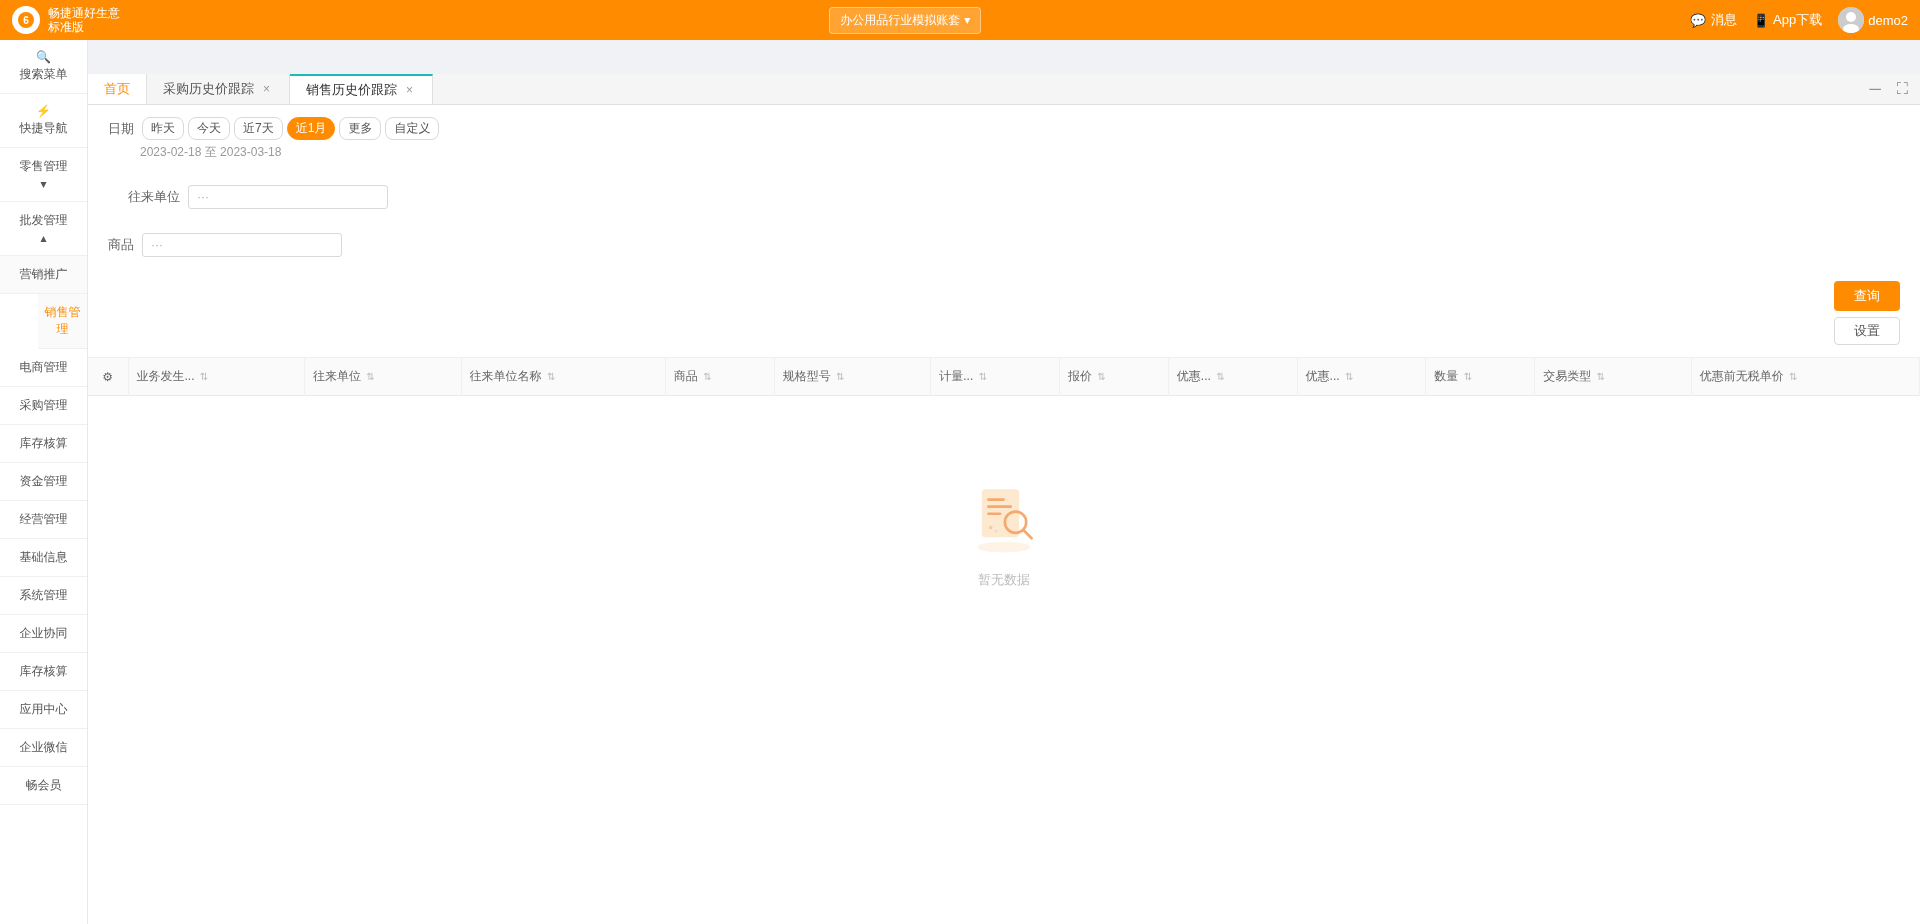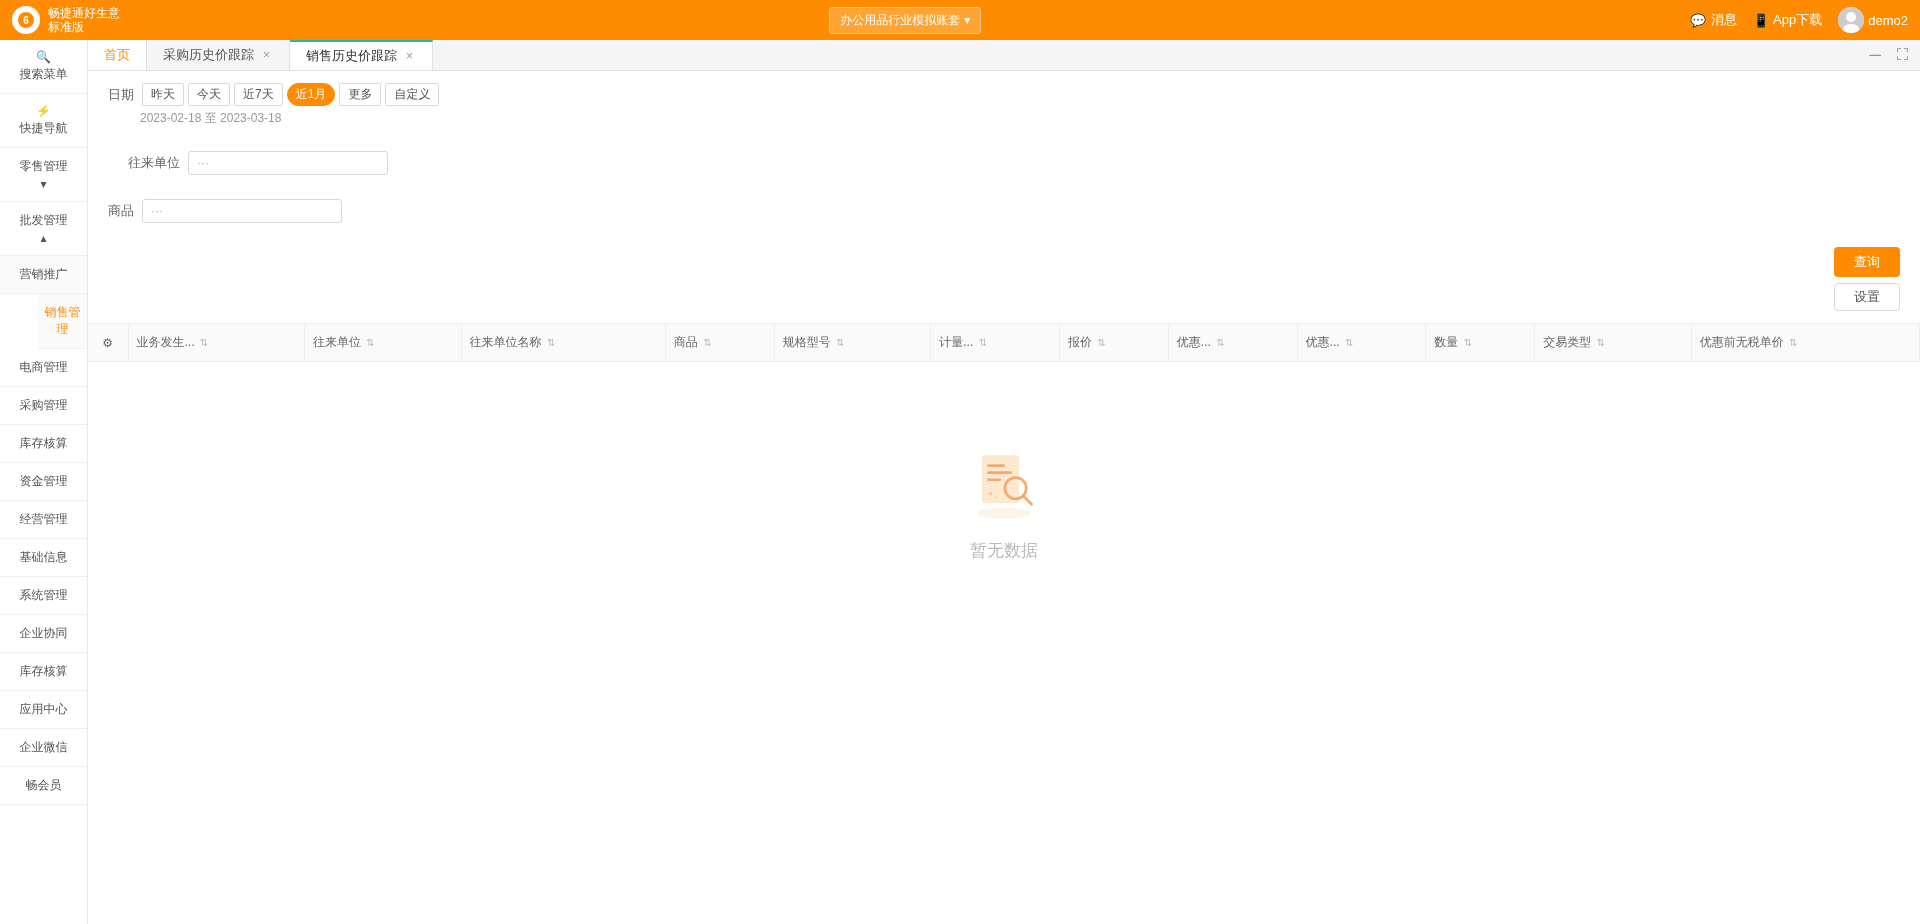--- a/index.html
+++ b/index.html
@@ -117,20 +117,21 @@
     }
 
     
     .tab-bar {
       height: 31px;
       background: #f5f5f5;
       border-bottom: 1px solid #e0e0e0;
       display: flex;
       align-items: stretch;
       flex-shrink: 0;
+      margin-top: 34px;
     }
     .tab-item {
       display: flex;
       align-items: center;
       padding: 0 16px;
       gap: 6px;
       cursor: pointer;
       font-size: 13px;
       color: #555;
       border-right: 1px solid #e0e0e0;
@@ -224,21 +225,21 @@
       white-space: nowrap;
     }
     .date-quick-btns {
       display: flex;
       align-items: center;
       gap: 4px;
     }
     .date-btn {
       padding: 2px 8px;
       border: 1px solid #d9d9d9;
-      border-radius: 2px;
+      border-radius: 8px;
       cursor: pointer;
       font-size: 12px;
       color: #555;
       background: #fff;
     }
     .date-btn.active {
       background: #ff8c00;
       color: #fff;
       border-color: #ff8c00;
       border-radius: 12px;
@@ -310,21 +311,21 @@
       text-align: center;
     }
     
     .empty-state {
       display: flex;
       flex-direction: column;
       align-items: center;
       justify-content: center;
       padding: 80px 20px;
       color: #bbb;
-      font-size: 17px;
+      font-size: 13px;
       flex: 1;
     }
     .empty-icon {
       width: 80px;
       height: 80px;
       margin-bottom: 12px;
     }
   </style>
 </head>
 <body>

